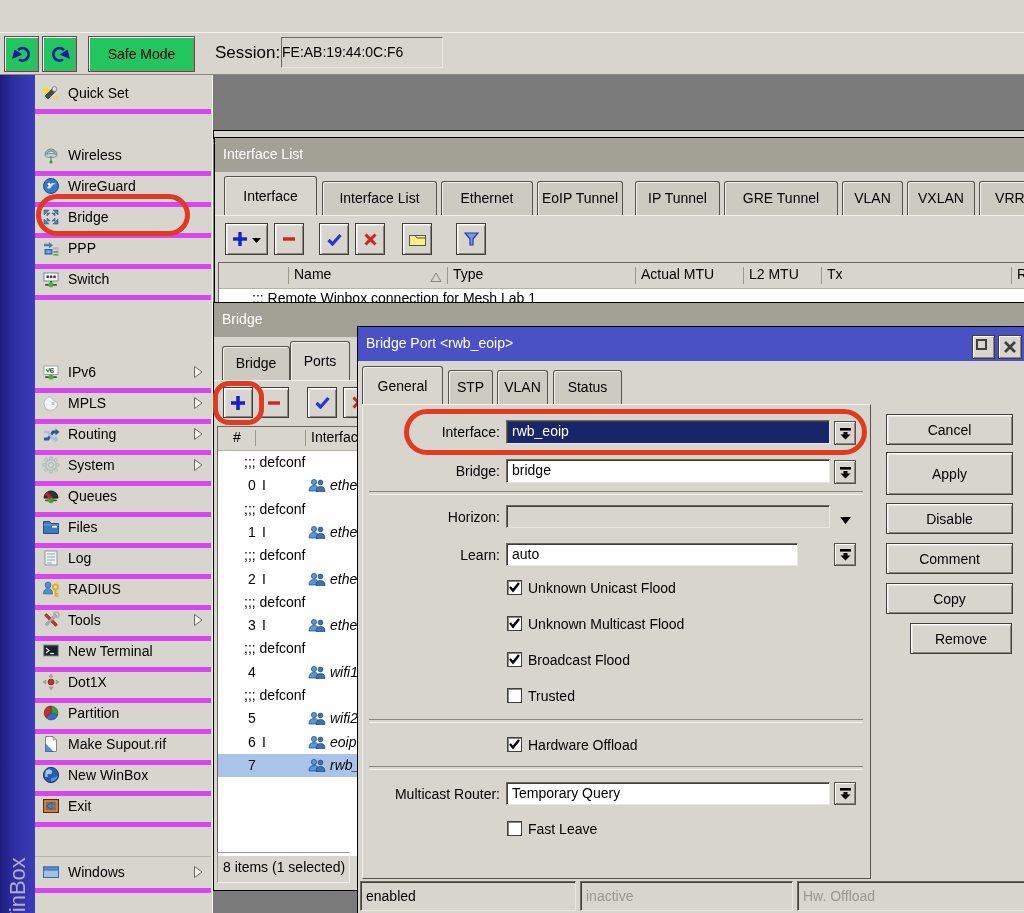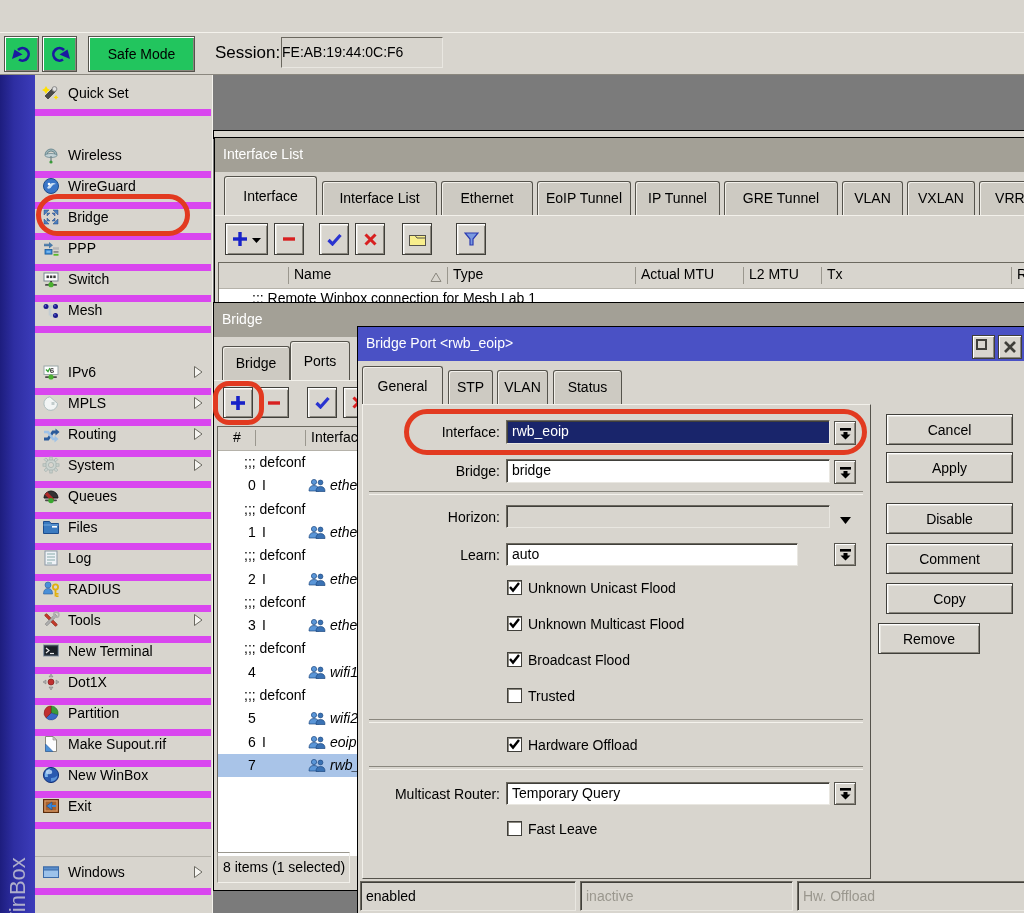--- a/index.html
+++ b/index.html
@@ -35,21 +35,21 @@
  display:flex;align-items:center;justify-content:center}
 .lbl{position:absolute;font-size:14px;text-align:center;white-space:nowrap}
 .cb{position:absolute;width:15px;height:15px;background:#fff;box-sizing:border-box;
  border:1px solid #403f3a;box-shadow:inset 1px 1px 0 #8a877e}
 .cblbl{position:absolute;font-size:14px;white-space:nowrap}
 .sep{position:absolute;height:2px;border-top:1px solid #8a877e;border-bottom:1px solid #f4f2ec}
 .red{position:absolute;border:5px solid #e23a20;box-sizing:border-box;z-index:60}
 #sidebar{left:0;top:75px;width:212px;height:838px;background:#d8d5ce;border-right:1px solid #f4f2ec}
 #bluebar{position:absolute;left:0;top:0;width:35px;height:838px;
  background:linear-gradient(90deg,#1d1d7e 0,#2e2ea2 40%,#3c3cba 100%)}
-.mitem{position:absolute;left:35px;width:176px;height:31px;border-bottom:7px solid #d946ef}
+.mitem{position:absolute;left:35px;width:176px;height:31px;border-bottom:5px solid #d946ef}
 .mtext{position:absolute;left:33px;top:7px;font-size:14px}
 .micon{position:absolute;left:7px;top:6px;width:18px;height:18px}
 .marr{position:absolute;right:8px;top:9px}
 #mdi{left:212px;top:75px;width:812px;height:838px;background:#7b7b7b}
 </style></head>
 <body>
 <div id="stage">
 <div id="toolbar" class="abs">
  <div class="tbtn" style="left:4px;top:3px;width:33px;height:34px">
   <svg width="24" height="20">
@@ -133,38 +133,20 @@
             <rect x="2" y="3" width="14" height="8" fill="#fdfdfd" stroke="#7a878f"></rect>
             <rect x="4.5" y="5.5" width="2.4" height="2.6" fill="#3a3a3a"></rect>
             <rect x="7.9" y="5.5" width="2.4" height="2.6" fill="#3a3a3a"></rect>
             <rect x="11.3" y="5.5" width="2.4" height="2.6" fill="#3a3a3a"></rect>
             <rect x="8.2" y="11" width="1.8" height="3" fill="#3a3a3a"></rect>
             <rect x="3" y="14" width="12" height="1.8" fill="#4a4a4a" rx="0.9"></rect>
             <circle cx="9" cy="14.7" r="2.6" fill="#4ab030"></circle>
           </svg></span>
         <span class="mtext">Switch</span>
       </div>
- <div class="mitem" style="top:220px">
-        <span class="micon"><svg width="18" height="18">
-            <g stroke="#c2ccd2" stroke-width="2.6" fill="none">
-              <line x1="5" y1="5.5" x2="12" y2="5.5"></line>
-              <line x1="8" y1="5.5" x2="8" y2="14.5"></line>
-              <line x1="8" y1="14.5" x2="12" y2="14.5"></line>
-            </g>
-            <g fill="#1a1a8c">
-              <circle cx="4" cy="5.5" r="2.5"></circle>
-              <circle cx="13.5" cy="5.5" r="2.5"></circle>
-              <circle cx="13.5" cy="14.5" r="2.5"></circle>
-            </g>
-            <circle cx="3.4" cy="4.9" r="0.8" fill="#6a6ad0"></circle>
-            <circle cx="12.9" cy="4.9" r="0.8" fill="#6a6ad0"></circle>
-            <circle cx="12.9" cy="13.9" r="0.8" fill="#6a6ad0"></circle>
-          </svg></span>
-        <span class="mtext">Mesh</span>
-      </div>
  <div class="mitem" style="top:282px">
         <span class="micon"><svg width="18" height="18">
             <rect x="2" y="3" width="14" height="8.5" fill="#fdfdfd" stroke="#9aa8a8"></rect>
             <text x="10" y="10.2" font-size="8" font-weight="bold" font-family="Liberation Sans" text-anchor="middle" fill="#3a3a3a">6</text>
             <path d="M4 6.5 L6 8.5 L8 5" fill="none" stroke="#3aa33a" stroke-width="1.4"></path>
             <rect x="3" y="13.2" width="12" height="1.8" fill="#4a4a4a" rx="0.9"></rect>
             <circle cx="9" cy="14" r="2.6" fill="#4ab030"></circle>
           </svg></span>
         <span class="mtext">IPv6</span>
         <span class="marr"><svg width="9" height="12">
@@ -331,21 +313,21 @@
       </div>
 </div>
 
 <div style="position:absolute;left:213px;top:130px;width:830px;height:8px;background:#d8d5ce;border:1px solid #000;border-bottom:none"></div>
 
 <div class="win" id="win1" style="left:214px;top:137px;width:830px;height:170px">
  <div class="titlebar">Interface List</div>
  <div class="tab on" style="left:9px;top:38px;width:93px;height:39px;line-height:38px">Interface</div>
  <div class="tab" style="left:107px;top:43px;width:115px;height:34px;line-height:32px">Interface List</div>
  <div class="tab" style="left:226px;top:43px;width:92px;height:34px;line-height:32px">Ethernet</div>
- <div class="tab" style="left:322px;top:43px;width:94px;height:34px;line-height:32px">EoIP Tunnel</div>
+ <div class="tab" style="left:322px;top:43px;width:86px;height:34px;line-height:32px">EoIP Tunnel</div>
  <div class="tab" style="left:420px;top:43px;width:85px;height:34px;line-height:32px">IP Tunnel</div>
  <div class="tab" style="left:509px;top:43px;width:114px;height:34px;line-height:32px">GRE Tunnel</div>
  <div class="tab" style="left:627px;top:43px;width:61px;height:34px;line-height:32px">VLAN</div>
  <div class="tab" style="left:692px;top:43px;width:68px;height:34px;line-height:32px">VXLAN</div>
  <div class="tab" style="left:764px;top:43px;width:71px;height:34px;line-height:32px">VRRP</div>
  <div style="position:absolute;left:0;top:77px;width:830px;height:0;border-top:1px solid #f2f0ea"></div>
  <div class="btn" style="left:10px;top:85px;width:43px;height:32px">
         <svg width="30" height="16">
           <g stroke="#1822c8" stroke-width="3.4">
             <line x1="8" y1="1" x2="8" y2="15"></line>
@@ -648,25 +630,25 @@
  <div class="inp" style="left:148px;top:455px;width:324px;height:23px">Temporary Query</div>
  <div class="drop" style="left:476px;top:455px;height:23px">
         <svg width="13" height="13">
           <rect x="1" y="1" width="11" height="2.6" fill="#000"></rect>
           <polygon points="4.5,5 8.5,5 8.5,7.5 11.5,7.5 6.5,12.5 1.5,7.5 4.5,7.5" fill="#000"></polygon>
         </svg>
       </div>
  <div class="cb" style="left:149px;top:494px"></div>
  <div class="cblbl" style="left:170px;top:494px">Fast Leave</div>
  <div class="btn" style="left:528px;top:87px;width:127px;height:31px">Cancel</div>
- <div class="btn" style="left:528px;top:125px;width:127px;height:31px">Apply</div>
+ <div class="btn" style="left:528px;top:125px;width:127px;height:43px">Apply</div>
  <div class="btn" style="left:528px;top:176px;width:127px;height:31px">Disable</div>
  <div class="btn" style="left:528px;top:216px;width:127px;height:31px">Comment</div>
  <div class="btn" style="left:528px;top:256px;width:127px;height:31px">Copy</div>
- <div class="btn" style="left:520px;top:296px;width:102px;height:31px">Remove</div>
+ <div class="btn" style="left:552px;top:296px;width:102px;height:31px">Remove</div>
  <div class="inp" style="left:2px;top:554px;width:216px;height:30px;background:#d8d5ce;line-height:28px">enabled</div>
  <div class="inp" style="left:222px;top:554px;width:213px;height:30px;background:#d8d5ce;line-height:28px;color:#9a978e">inactive</div>
  <div class="inp" style="left:439px;top:554px;width:230px;height:30px;background:#d8d5ce;line-height:28px;color:#9a978e">Hw. Offload</div>
 </div>
 
 <div class="red" style="left:36px;top:194px;width:154px;height:42px;border-radius:21px"></div>
 <div class="red" style="left:213px;top:381px;width:51px;height:44px;border-radius:16px"></div>
 <div class="red" style="left:404px;top:409px;width:463px;height:46px;border-radius:23px"></div>
 
 </div>

